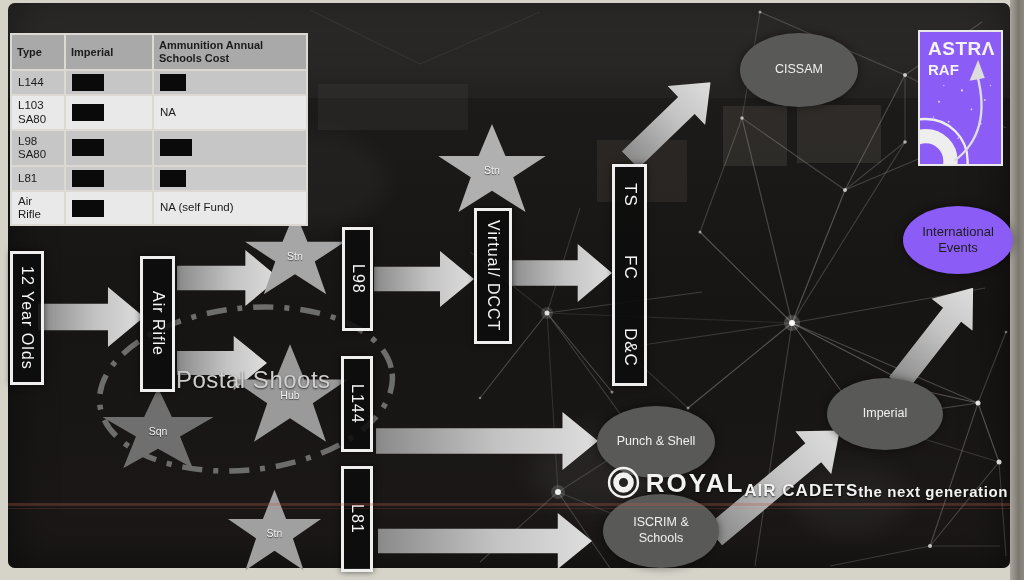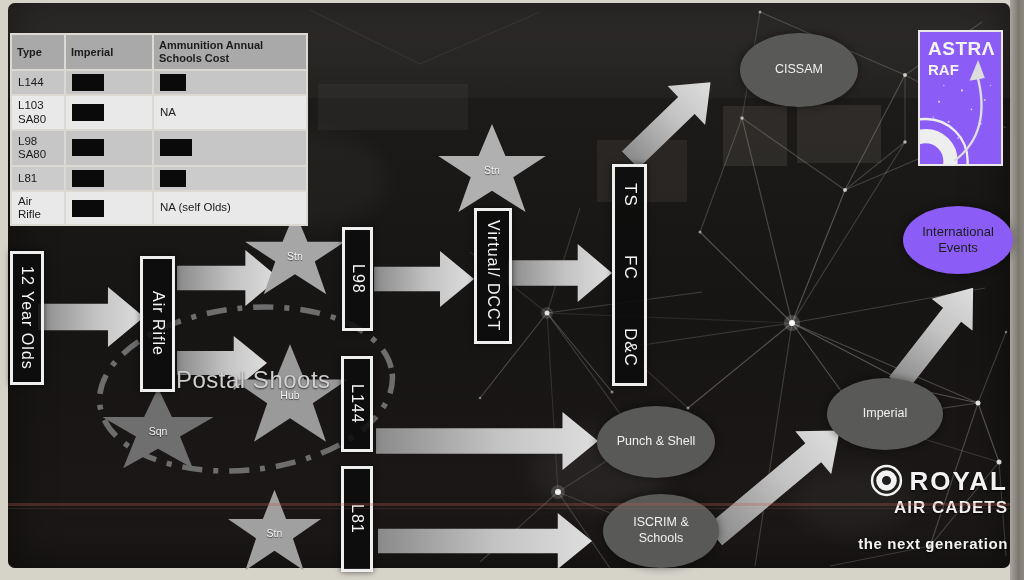--- a/index.html
+++ b/index.html
@@ -65,21 +65,21 @@
     letter-spacing:.5px;z-index:22;text-shadow:0 1px 2px rgba(0,0,0,.7);}
   #dashed-ellipse{position:absolute;left:95px;top:303px;width:302px;height:172px;z-index:19;}
   
   .astra{position:absolute;left:918px;top:30px;width:85px;height:136px;box-sizing:border-box;
     background:#8b5cf6;border:2.5px solid #e8e8e8;z-index:23;overflow:hidden;}
   .astra-art{position:absolute;inset:0;width:100%;height:100%;}
   .astra-text{position:absolute;left:8px;top:6px;color:#f4f4f4;z-index:2;}
   .astra-title{font-size:19px;font-weight:bold;letter-spacing:.5px;}
   .astra-sub{font-size:15px;font-weight:bold;margin-top:1px;}
   
-  .rafac{position:absolute;right:16px;top:464px;display:flex;flex-direction:column;
+  .rafac{position:absolute;right:16px;top:464px;display:flex;flex-direction:row;
     align-items:flex-end;color:#f2f2f2;z-index:23;text-shadow:0 1px 2px rgba(0,0,0,.8);}
   .r-row1{display:flex;align-items:center;gap:6px;}
   .r-royal{font-size:26px;font-weight:bold;letter-spacing:2px;line-height:1;}
   .r-af{font-size:24px;font-weight:bold;letter-spacing:2px;line-height:1;margin-top:1px;}
   .r-ac{font-size:17px;font-weight:bold;letter-spacing:1px;line-height:1;margin-top:2px;}
   .r-tag{font-size:15px;font-weight:bold;letter-spacing:.6px;line-height:1;margin-top:20px;text-align:center;}
 </style>
 </head>
 <body>
 
@@ -226,21 +226,21 @@
           </td>
         <td>
             <div class="redact w26"></div>
           </td>
       </tr>
       <tr class="rw" style="height:34px">
         <td>Air Rifle</td>
         <td>
             <div class="redact w32"></div>
           </td>
-        <td>NA (self Olds)</td>
+        <td>NA (self Fund)</td>
       </tr>
     </tbody>
   </table>
 
   <div class="arr" style="left:38px;top:287px;width:106px;height:60px;clip-path:polygon(0 28%,66% 28%,66% 0,100% 50%,66% 100%,66% 72%,0 72%)"></div>
   <div class="arr" style="left:177px;top:250px;width:102px;height:56px;clip-path:polygon(0 28%,67% 28%,67% 0,100% 50%,67% 100%,67% 72%,0 72%)"></div>
   <div class="arr" style="left:177px;top:336px;width:90px;height:54px;clip-path:polygon(0 28%,63% 28%,63% 0,100% 50%,63% 100%,63% 72%,0 72%)"></div>
   <div class="arr" style="left:374px;top:251px;width:100px;height:56px;clip-path:polygon(0 28%,66% 28%,66% 0,100% 50%,66% 100%,66% 72%,0 72%)"></div>
   <div class="arr" style="left:508px;top:244px;width:104px;height:58px;clip-path:polygon(0 28%,67% 28%,67% 0,100% 50%,67% 100%,67% 72%,0 72%)"></div>
   <div class="arr" style="left:630px;top:133px;width:112px;height:54px;transform:rotate(-44deg);clip-path:polygon(0 28%,70% 28%,70% 0,100% 50%,70% 100%,70% 72%,0 72%)"></div>

